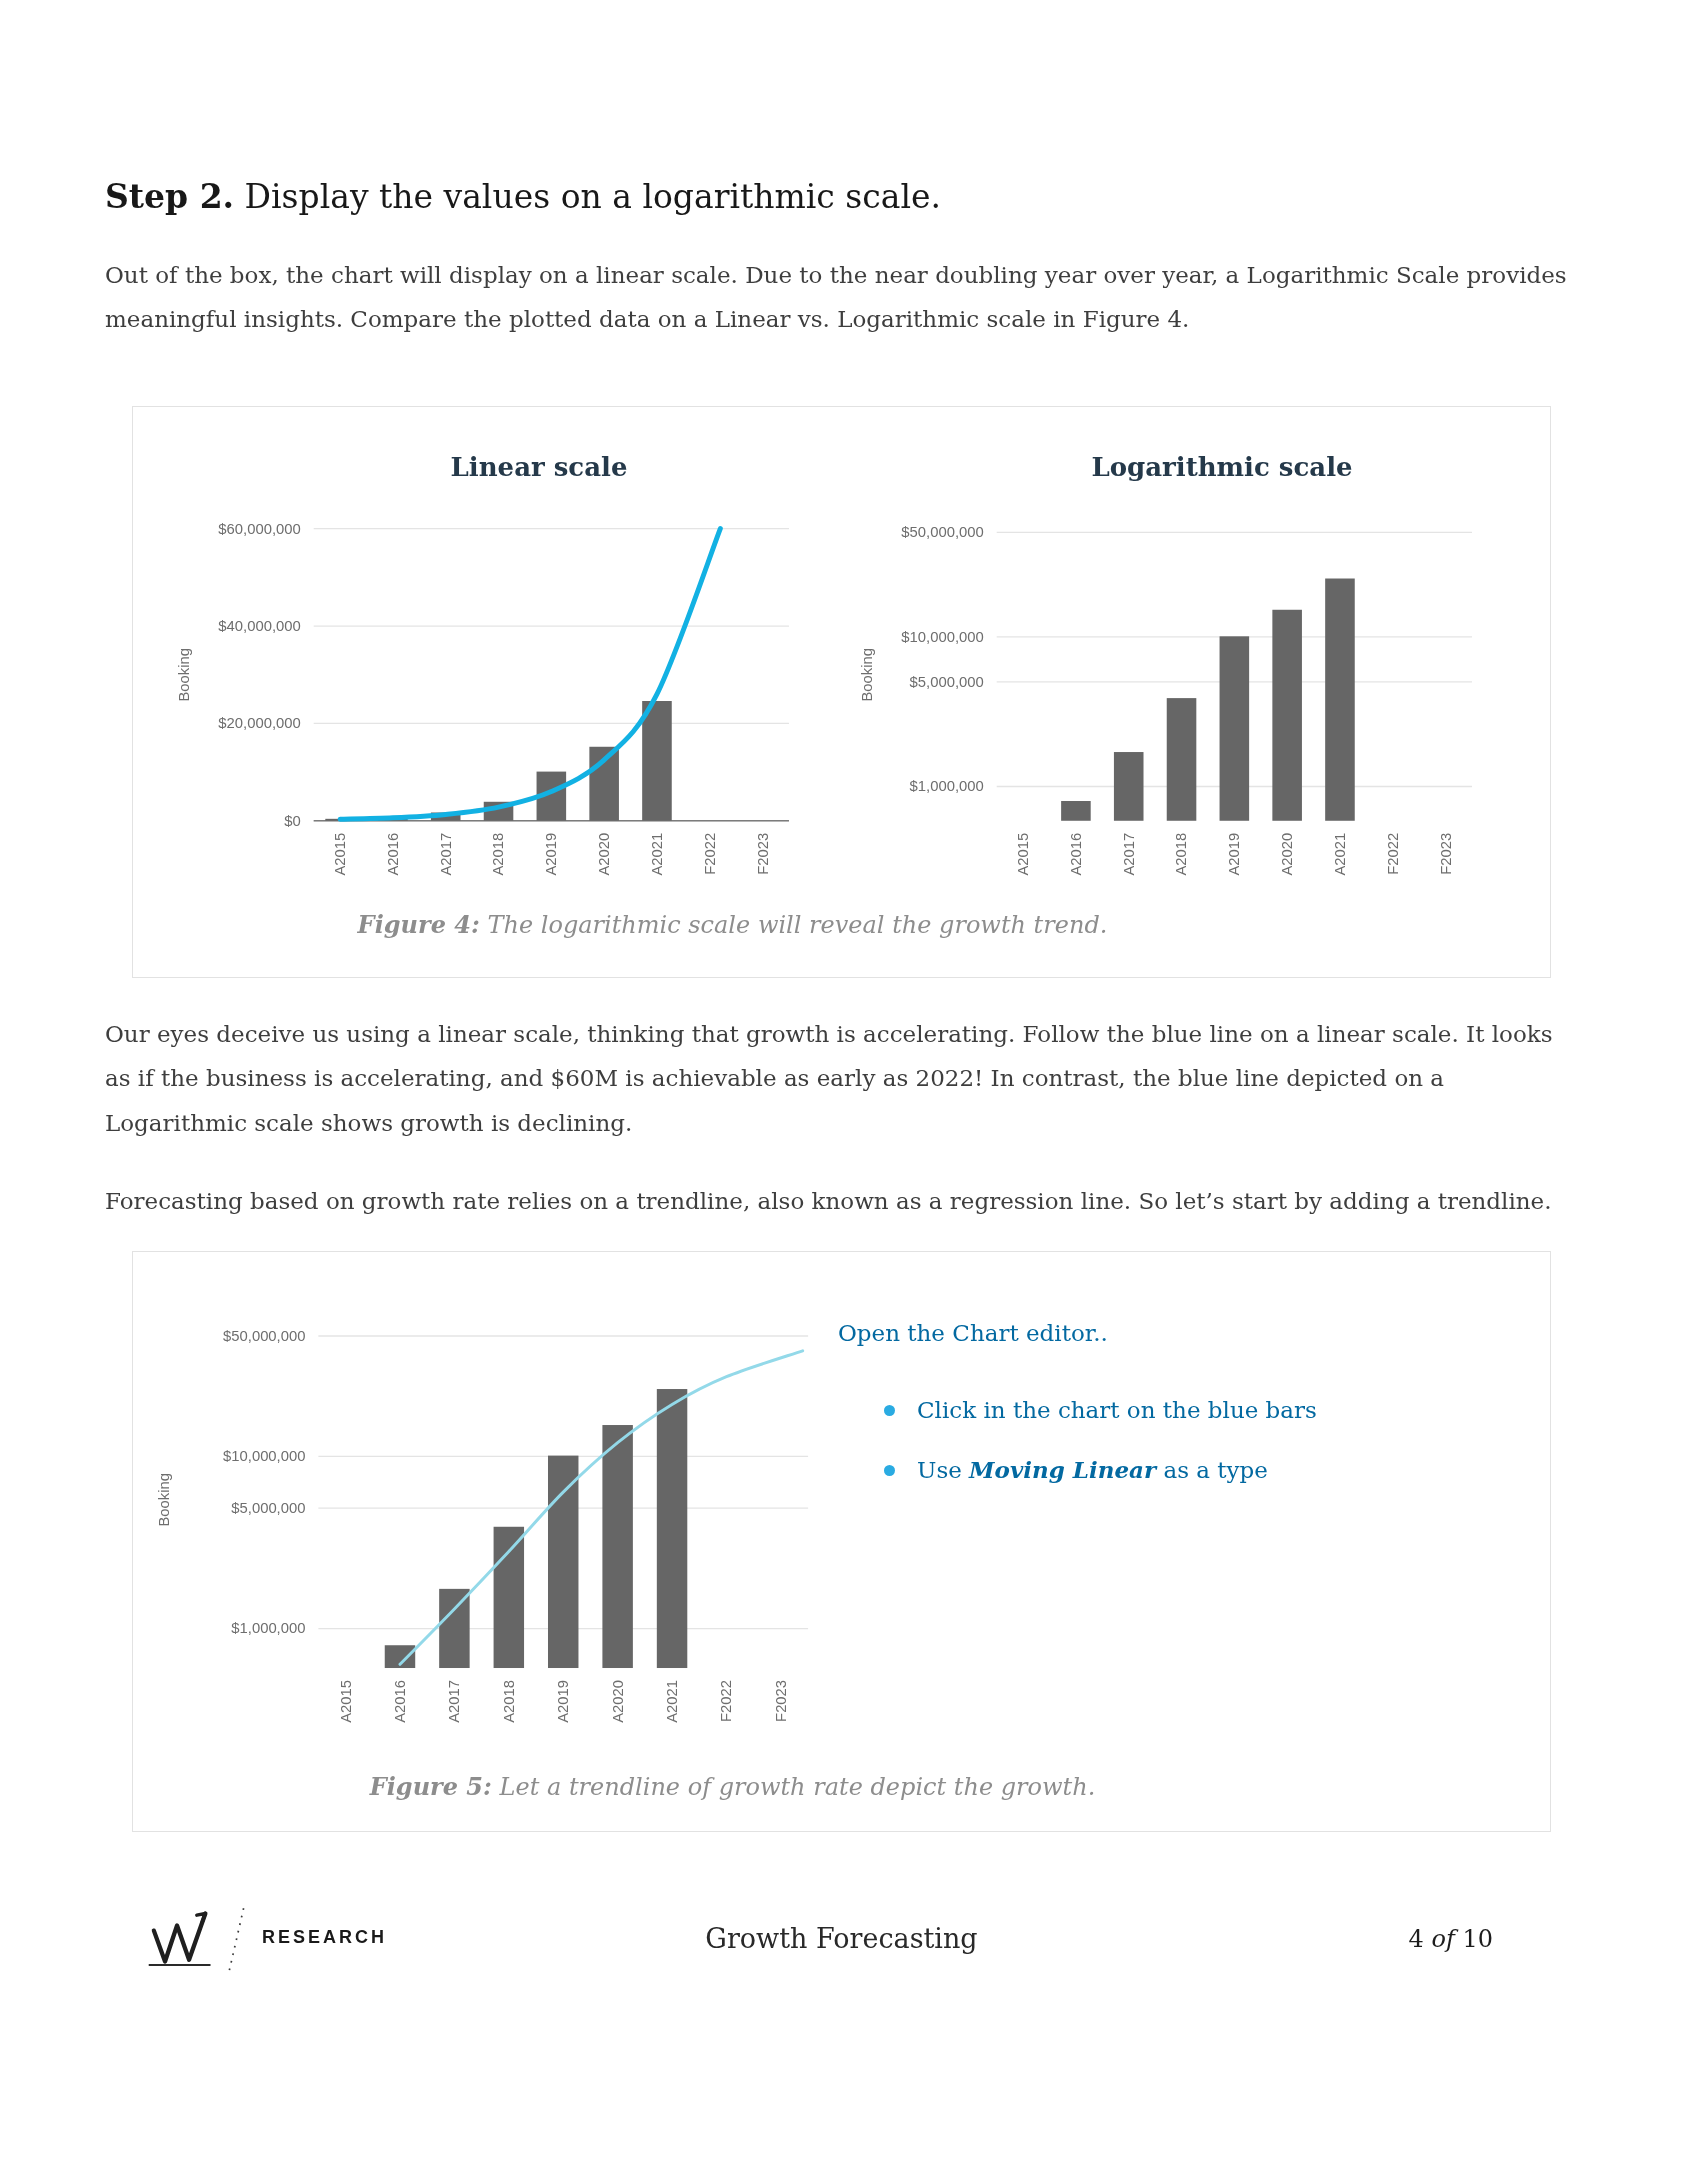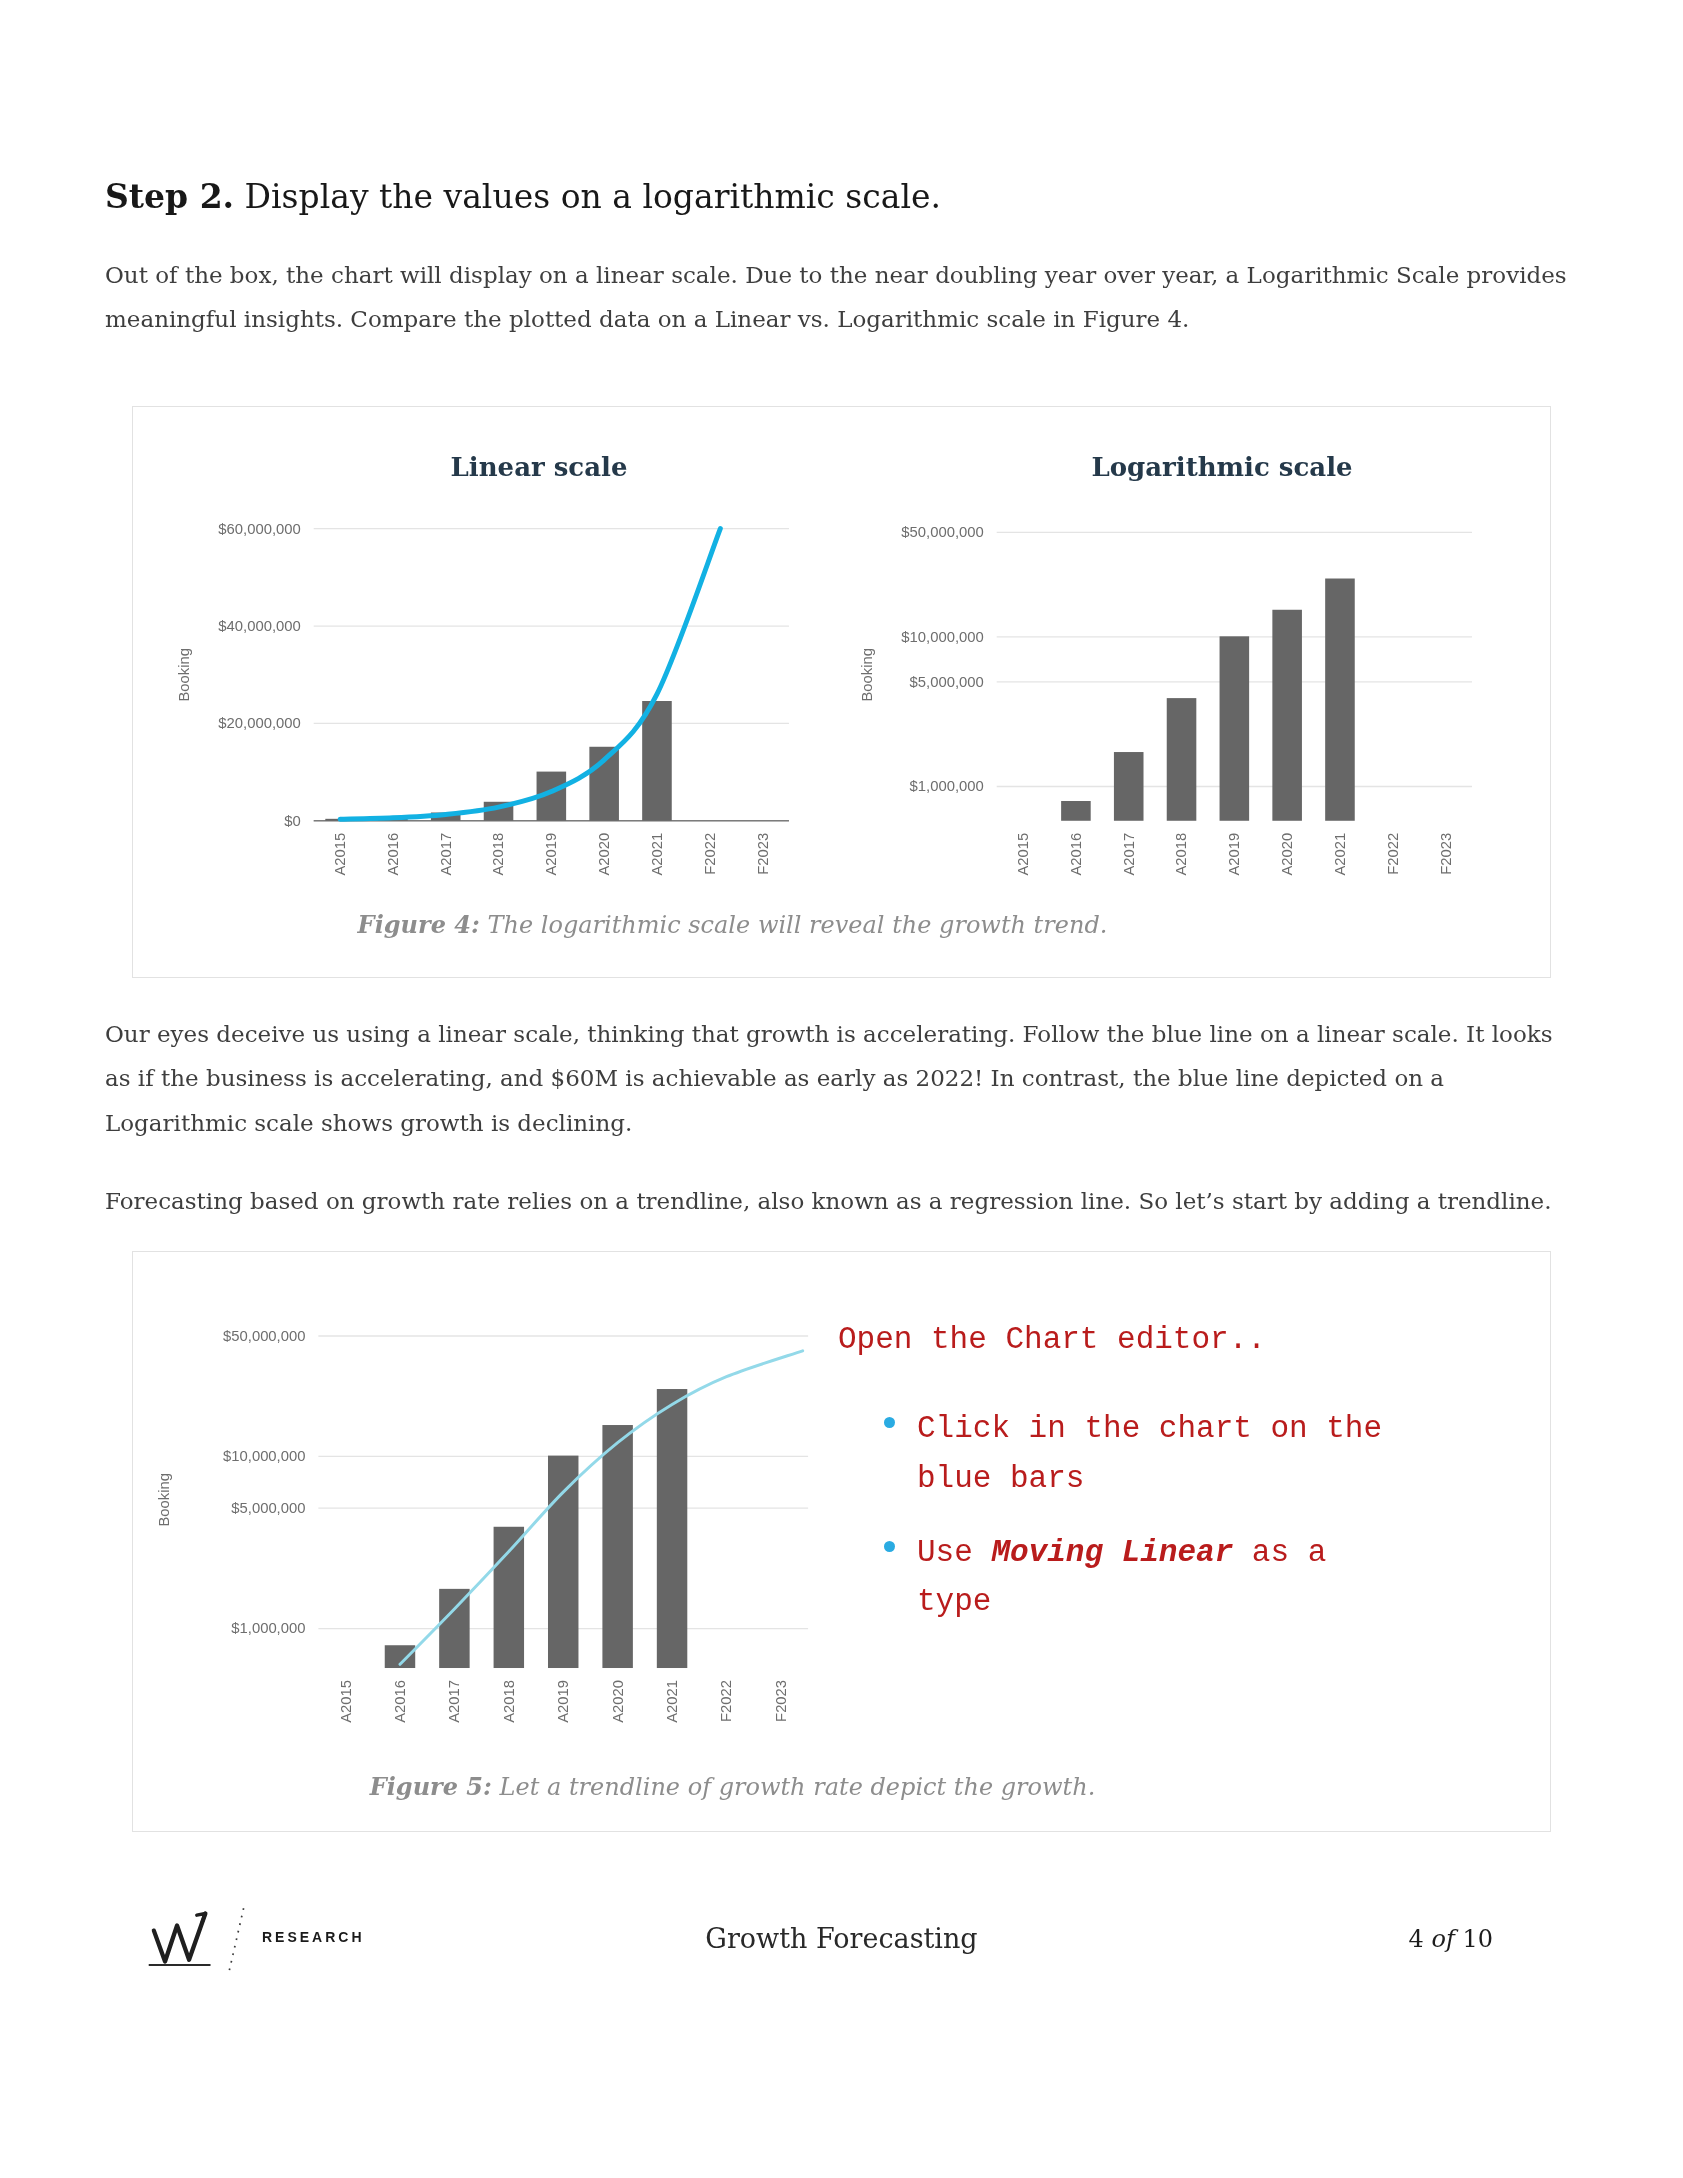--- a/index.html
+++ b/index.html
@@ -9,32 +9,32 @@
   h1.step b{font-weight:700;}
   p.body{font-size:23px;line-height:1.92;color:#3e3e3e;margin:34px 0 0;}
   .figure{border:1px solid #e2e2e2;background:#fff;margin:65px 0 0 27px;width:1419px;box-sizing:border-box;padding:45px 0 38px;}
   .fig4-charts{display:flex;padding:0 10px;}
   .chart-block{width:683px;}
   .chart-title{font-size:26px;font-weight:700;color:#25394a;text-align:center;margin:0 0 12px 109px;}
   .chart-block svg,.fig5-chart svg{display:block;margin:0 auto;}
   .fig-caption{margin-top:12px;text-align:center;font-style:italic;color:#8d8d8d;font-size:24px;transform:translateX(-109px);}
   .fig-caption b{font-weight:700;}
   .fig5-row{display:flex;padding-left:12px;}
-  .fig5-text{width:550px;padding-top:18px;font-size:31px;line-height:1.6;color:#b91c1c;font-family:Liberation Mono, monospace;}
+  .fig5-text{width:550px;padding-top:18px;font-size:23px;line-height:1.6;color:#0369a1;}
   .fig5-text p{margin:0;}
   .fig5-text .t1{margin-bottom:40px;}
   .fig5-text .t2{margin-top:46px;margin-bottom:26px;}
   .fig5-text .t3{margin-top:18px;}
   .fig5-text ul{list-style:none;margin:0;padding:0 0 0 46px;}
   .fig5-text li{display:flex;align-items:flex-start;margin-bottom:24px;}
   .dot{width:11px;height:11px;border-radius:50%;background:var(--bullet,#2aabe2);margin:13px 22px 0 0;flex:none;}
   .bi{font-weight:700;font-style:italic;}
   .footer{margin-top:65px;position:relative;height:87px;}
   .footer-logo{position:absolute;left:42px;top:2px;display:flex;align-items:center;}
-  .brand{font-family:"Liberation Sans",sans-serif;font-size:14px;font-weight:700;letter-spacing:3px;color:#1a1a1a;margin-left:12px;}
+  .brand{font-family:"Liberation Sans",sans-serif;font-size:18px;font-weight:700;letter-spacing:3px;color:#1a1a1a;margin-left:12px;}
   .footer-title{position:absolute;left:50%;top:26px;transform:translateX(-50%);font-size:27px;color:#292929;}
   .footer-page{position:absolute;right:85px;top:28px;font-size:24px;color:#1d1d1d;}
 </style>
 </head>
 <body>
 
 <div class="page">
 
   <h1 class="step"><b>Step 2.</b><span> Display the values on a logarithmic scale.</span></h1>
 

